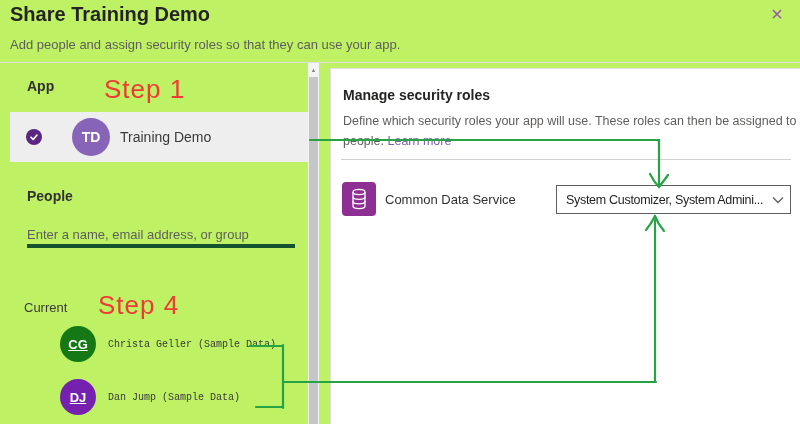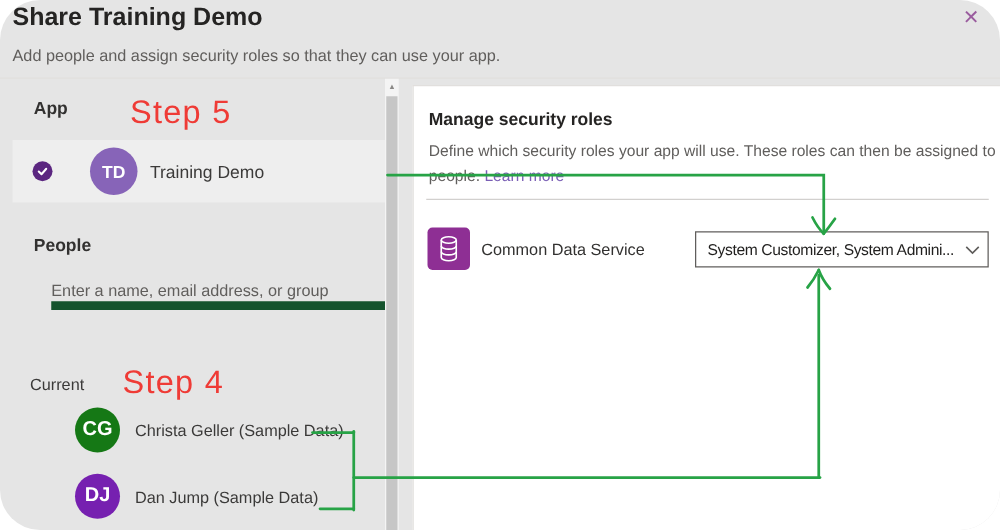--- a/index.html
+++ b/index.html
@@ -1,19 +1,19 @@
 <!DOCTYPE html>
 <html><head>
 <meta charset="utf-8">
 <style>
   * { margin:0; padding:0; box-sizing:border-box; }
   body { background:#fff; }
   .stage {
-    position:relative; width:800px; height:424px; background:#e5e5e5;
-    font-family:"Liberation Sans", sans-serif; overflow:hidden; color:#323130;border-radius:32px;
+    position:relative; width:800px; height:424px; background:#bef264;
+    font-family:"Liberation Sans", sans-serif; overflow:hidden; color:#323130;
   }
   
   .dlg-title { position:absolute; left:10px; top:3px; font-size:20px; font-weight:700; color:#252423; }
   .dlg-subtitle { position:absolute; left:10px; top:37px; font-size:13px; color:#605e5c; }
   .close-btn { position:absolute; left:764px; top:1px; width:26px; height:26px;
     display:flex; align-items:center; justify-content:center; cursor:pointer;
     color:#9a5c9e; font-size:16px; }
   .hdr-divider { position:absolute; left:0; top:62px; width:800px; height:1px; background:#e1dfdd; }
 
   
@@ -29,31 +29,31 @@
   .app-row { position:absolute; left:10px; top:112px; width:298px; height:50px;
     background:#eeeeee; display:flex; align-items:center; cursor:pointer; }
   .check-circle { position:absolute; left:16px; top:17px; width:16px; height:16px;
     border-radius:50%; background:#5b2680; display:flex; align-items:center; justify-content:center; }
   .avatar { border-radius:50%; display:flex; align-items:center; justify-content:center;
     color:#fff; font-weight:700; flex:0 0 auto; }
   .app-avatar { position:absolute; left:62px; top:6px; width:38px; height:38px; background:#8764b8; font-size:14px; }
   .app-name { position:absolute; left:110px; top:0; height:50px; display:flex; align-items:center;
     font-size:14px; color:#3b3a39; }
 
-  .people-input { position:absolute; left:41px; top:224px; width:268px; height:24px;
-    border:none; border-bottom:7px solid #14532d; font-size:13px; color:#323130;
+  .people-input { position:absolute; left:27px; top:224px; width:268px; height:24px;
+    border:none; border-bottom:4px solid #14532d; font-size:13px; color:#323130;
     font-family:"Liberation Sans", sans-serif; background:transparent; outline:none; }
   .people-input::placeholder { color:#605e5c; }
 
   .user-row { position:absolute; left:60px; width:240px; height:38px;
     display:flex; align-items:center; gap:12px; cursor:default; }
   .user-row.u0 { top:325px; }
   .user-row.u1 { top:378px; }
-  .user-avatar { width:36px; height:36px; font-size:16px; }
-  .user-name { font-size:13px; color:#3b3a39; white-space:nowrap; }
+  .user-avatar { width:36px; height:36px; font-size:13px;text-decoration:underline; }
+  .user-name { font-size:10px; color:#3b3a39; white-space:nowrap;font-family:Liberation Mono, monospace; }
 
   
   .scrollbar { position:absolute; left:308px; top:63px; width:11px; height:361px; background:#f4f4f4; }
   .scroll-up { position:absolute; left:0; top:0; width:11px; height:13px;
     display:flex; align-items:center; justify-content:center; font-size:6px; color:#8a8886; cursor:pointer; }
   .scroll-thumb { position:absolute; left:1px; top:14px; width:9px; height:347px; background:#c6c6c6; cursor:pointer; }
 
   
   .roles-card { position:absolute; left:330px; top:68px; width:514px; height:356px;
     background:#fff; border-left:1px solid #e1dfdd; border-top:1px solid #e1dfdd; }
@@ -84,21 +84,21 @@
 <div class="stage">
 
   <div class="dlg-title">Share Training Demo</div>
   <div class="close-btn">
     <span>✕</span>
   </div>
   <div class="dlg-subtitle">Add people and assign security roles so that they can use your app.</div>
   <div class="hdr-divider"></div>
 
   <div class="section-label app-label">App</div>
-  <div class="step-anno step1">Step 5</div>
+  <div class="step-anno step1">Step 1</div>
 
   <div class="app-row">
     <span class="check-circle">
       <svg width="10" height="10" viewBox="0 0 10 10">
           <path d="M2 5.2 L4.2 7.4 L8 3" stroke="#fff" stroke-width="1.6" fill="none" stroke-linecap="round" stroke-linejoin="round"></path>
         </svg>
     </span>
     <span class="avatar app-avatar">TD</span>
     <span class="app-name">Training Demo</span>
   </div>

